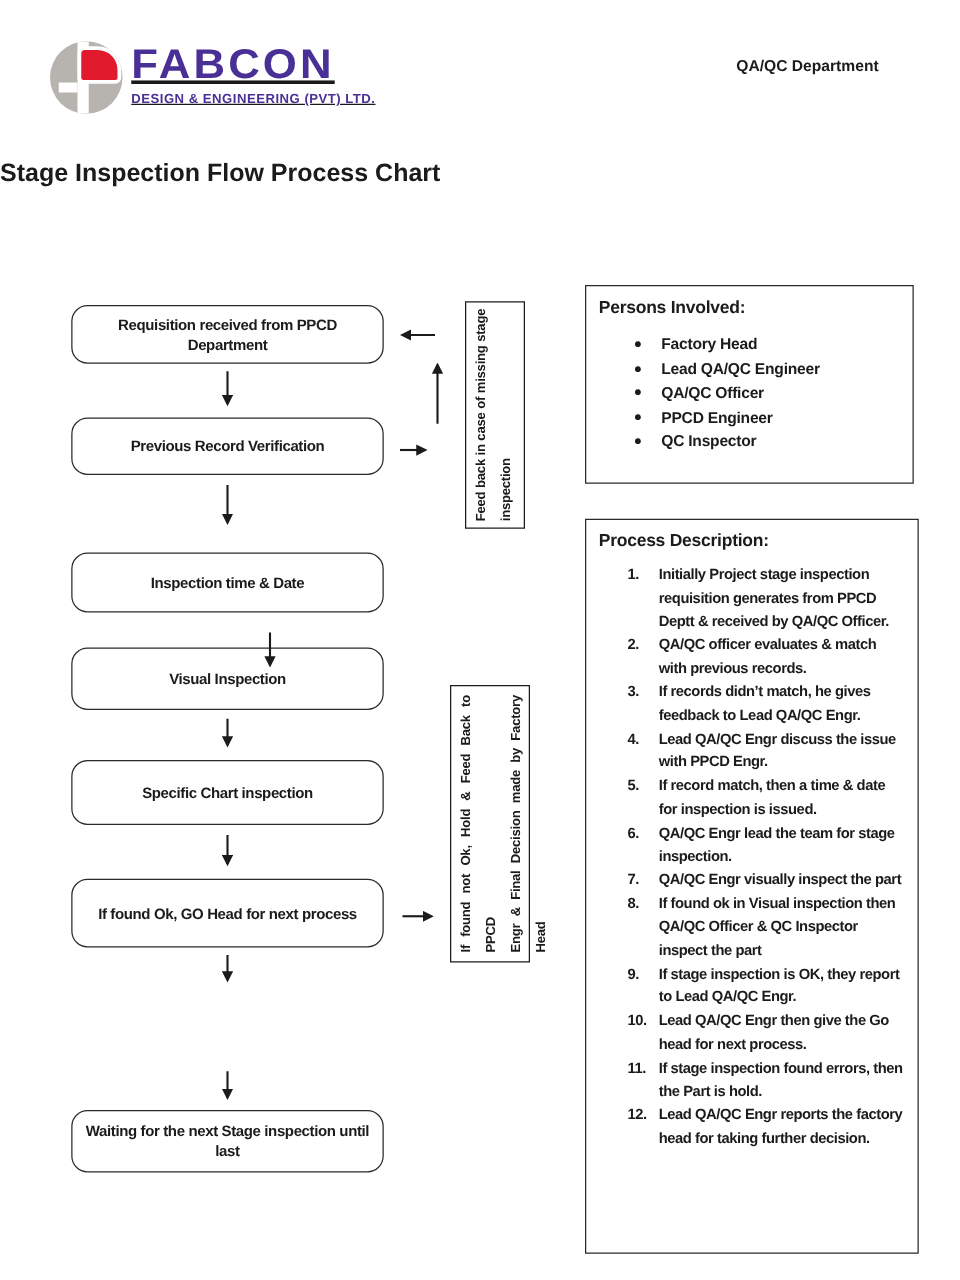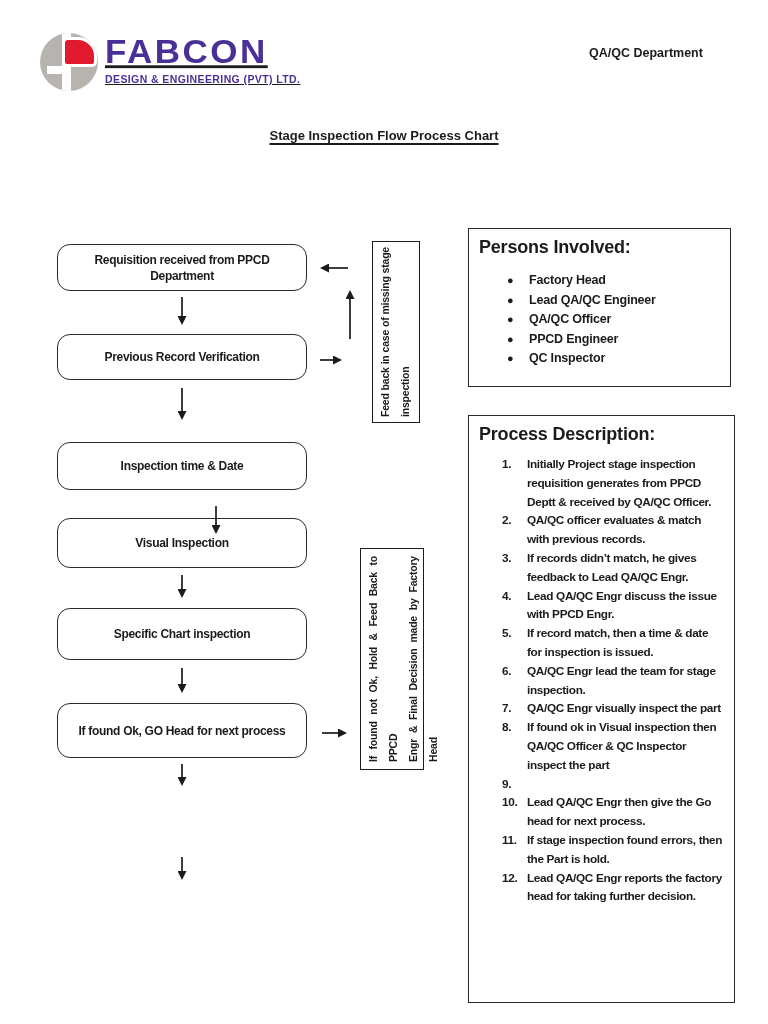--- a/index.html
+++ b/index.html
@@ -14,22 +14,22 @@
   .mark { position:relative; width:58px; height:58px; border-radius:50%; background:#b7b3af; overflow:hidden; flex:0 0 auto; }
   .mark .stem  { position:absolute; left:22px; top:0; width:9px; height:100%; background:#fff; }
   .mark .cross { position:absolute; left:7px;  top:33px; width:15px; height:8px; background:#fff; }
   .mark .red   { position:absolute; left:25px; top:7px; width:29px; height:24px; background:#e11b2d;
                  border-radius:3px 16px 2px 2px; box-shadow:0 0 0 3px #fff; }
   .wordmark { margin-left:7px; }
   .brand { font-size:35px; font-weight:700; letter-spacing:2.5px; line-height:40px; transform:scaleY(0.95); transform-origin:top left; }
   .tagline { font-size:10.5px; font-weight:700; letter-spacing:0.4px; margin-top:0px; }
   #dept { position:absolute; left:565px; top:46px; font-size:12.5px; font-weight:700;margin-left:24px; }
   #doc-title {
-    position:absolute; left:0; right:0; top:128px; text-align:center;
-    font-size:13px; font-weight:700; text-decoration:underline;
+    position:absolute; left:0; right:0; top:128px; 
+    font-size:20px; font-weight:700; 
     text-underline-offset:3px; text-decoration-thickness:1.5px;
   }
   
   .fbox {
     position:absolute; left:57px; width:250px;
     border:1.6px solid #2a2a2a; border-radius:13px; background:#fff;
     display:flex; align-items:center; justify-content:center; text-align:center;
     font-size:12px; font-weight:700; letter-spacing:-0.3px; line-height:16px;
     padding:4px 10px; z-index:1;
   }
@@ -49,21 +49,21 @@
   .vnote-inner { position:absolute; left:50%; top:50%; transform:translate(-50%,-50%) rotate(-90deg); }
   #vnote1 .vnote-inner { width:182px; height:48px; padding:3px 6px; }
   #vnote2 .vnote-inner { width:222px; height:64px; padding:3px 8px; }
   .vline { font-size:10.5px; font-weight:700; letter-spacing:-0.2px; line-height:20px;
            text-align:justify; text-align-last:justify; white-space:normal; }
   .vline:last-child { text-align-last:left; }
   
   .panel { position:absolute; left:468px; border:1.7px solid #2a2a2a; background:#fff; padding:8px 8px 8px 10px; }
   #persons { top:228px; width:263px; height:159px; }
   #process { top:415px; width:267px; height:588px; overflow:hidden; }
-  .panel-title { font-size:18px; font-weight:700; letter-spacing:-0.2px; }
+  .panel-title { font-size:14px; font-weight:700; letter-spacing:-0.2px; }
   #persons ul { list-style:none; margin-top:13px; }
   #persons li { display:flex; font-size:12.5px; font-weight:700; line-height:19.5px; letter-spacing:-0.2px; }
   #persons .bullet { flex:0 0 22px; margin-left:28px; font-size:11px; }
   #process ol { list-style:none; margin-top:10px; }
   #process li { display:flex; font-size:11.8px; font-weight:700; line-height:18.8px; letter-spacing:-0.35px; }
   #process .num { flex:0 0 25px; margin-left:23px; }
   #process .txt { flex:1; padding-right:2px; }
 </style>
 </head>
 <body>
@@ -83,20 +83,21 @@
   </div>
   <div id="dept">QA/QC Department</div>
   <div id="doc-title">Stage Inspection Flow Process Chart</div>
 
   <div class="fbox" id="fb2">Previous Record Verification</div>
   <div class="fbox" id="fb1">Requisition received from PPCD Department</div>
   <div class="fbox" id="fb3">Inspection time &amp; Date</div>
   <div class="fbox" id="fb4">Visual Inspection</div>
   <div class="fbox" id="fb5">Specific Chart inspection</div>
   <div class="fbox" id="fb6">If found Ok, GO Head for next process</div>
+  <div class="fbox" id="fb8">Waiting for the next Stage inspection until last</div>
 
   <div class="vnote" id="vnote1">
     <div class="vnote-inner">
         <div class="vline">Feed back in case of missing stage</div>
         <div class="vline">inspection</div>
       </div>
   </div>
   <div class="vnote" id="vnote2">
     <div class="vnote-inner">
         <div class="vline">If found not Ok, Hold &amp; Feed Back to PPCD</div>
@@ -182,20 +183,21 @@
         <li>
         <span class="num">7.</span>
         <span class="txt">QA/QC Engr visually inspect the part</span>
       </li>
         <li>
         <span class="num">8.</span>
         <span class="txt">If found ok in Visual inspection then QA/QC Officer &amp; QC Inspector inspect the part</span>
       </li>
         <li>
         <span class="num">9.</span>
+        <span class="txt">If stage inspection is OK, they report to Lead QA/QC Engr.</span>
       </li>
         <li>
         <span class="num">10.</span>
         <span class="txt">Lead QA/QC Engr then give the Go head for next process.</span>
       </li>
         <li>
         <span class="num">11.</span>
         <span class="txt">If stage inspection found errors, then the Part is hold.</span>
       </li>
         <li>

